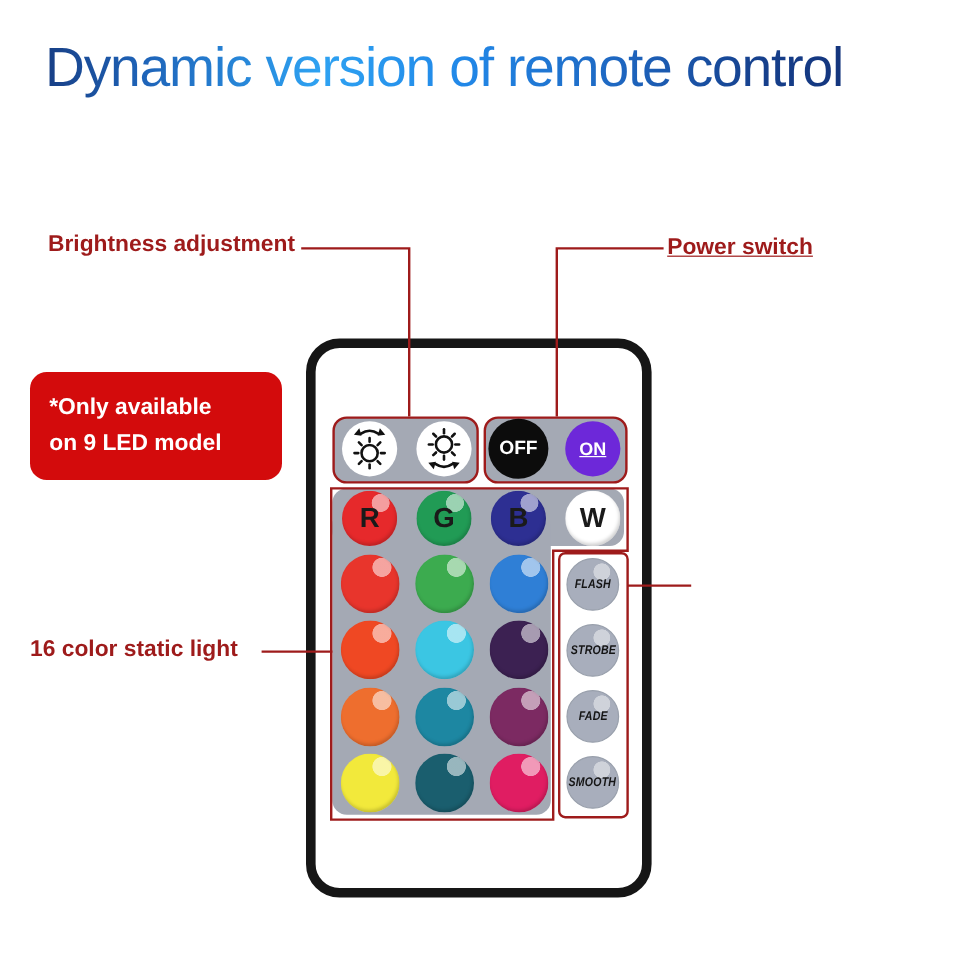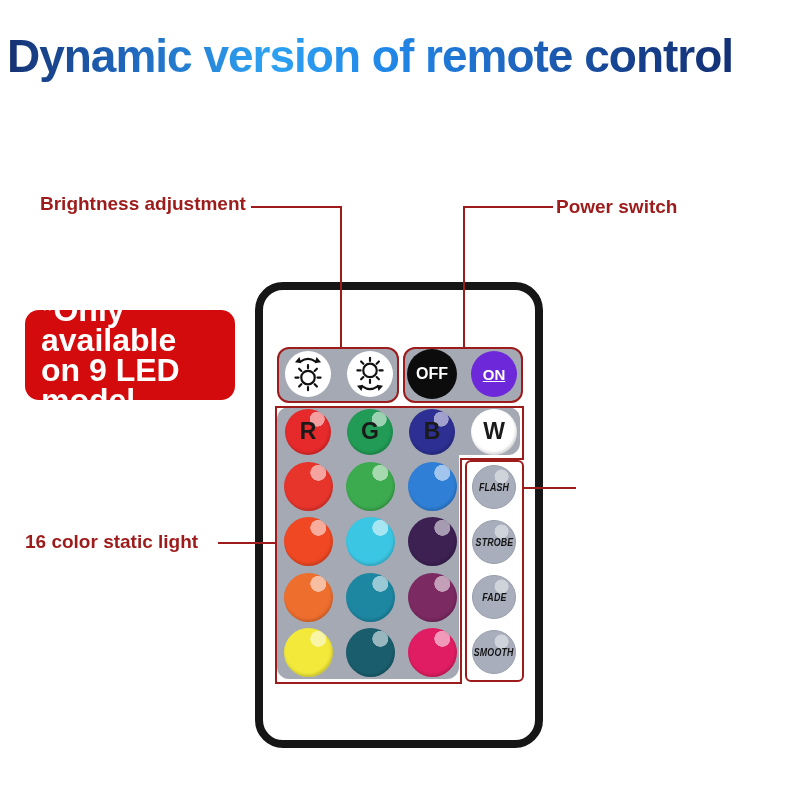--- a/index.html
+++ b/index.html
@@ -3,38 +3,38 @@
 <meta charset="utf-8">
 <style>
   html,body { margin:0; padding:0; background:#ffffff; }
   #stage {
     position:relative; width:800px; height:800px; background:#ffffff;
     font-family:"Liberation Sans", sans-serif; overflow:hidden;
   }
   
   .title {
     position:absolute; left:0; top:30px; width:740px; text-align:center;
-    font-size:46px; font-weight:bold; letter-spacing:-1px; line-height:52px;
+    font-size:46px; font-weight:normal; letter-spacing:-1px; line-height:52px;
     background:linear-gradient(90deg,#152E6E 0%,#1E63B8 16%,#2EA2F2 36%,#2188E8 52%,#1E66C0 70%,#16418E 85%,#132F74 100%);
     -webkit-background-clip:text; background-clip:text;
     color:transparent; -webkit-text-fill-color:transparent;
   }
   .subtitle {
     position:absolute; left:0; top:97px; width:800px; text-align:center;
     font-size:21px; font-weight:bold; color:#2d2d2d;
   }
   
   .callout {
     position:absolute; font-size:19px; font-weight:bold; color:#9E1B1B; white-space:nowrap;
   }
   
   .note-box {
     position:absolute; left:25px; top:310px; width:210px; height:90px;
     background:#D30B0C; border-radius:14px; color:#ffffff;
-    font-size:32px; font-weight:bold; line-height:30px;
+    font-size:19px; font-weight:bold; line-height:30px;
     display:flex; flex-direction:column; justify-content:center; padding-left:16px; box-sizing:border-box;
   }
   
   .remote {
     position:absolute; left:255px; top:282px; width:288px; height:466px;
     background:#ffffff; border:8px solid #161616; border-radius:28px; box-sizing:border-box;
   }
   .panel {
     position:absolute; background:#A4A9B4; box-sizing:border-box;
   }
@@ -80,21 +80,21 @@
   .z20 { z-index:20; }
 </style>
 </head>
 <body>
 
 <div id="stage">
 
   <div class="title">Dynamic version of remote control</div>
 
   <div class="callout" style="left:40px; top:193px;">Brightness adjustment</div>
-  <div class="callout" style="left:556px; top:196px;">Power switch</div>
+  <div class="callout" style="left:556px; top:196px;text-decoration:underline;">Power switch</div>
   <div class="callout" style="left:25px; top:531px;">16 color static light</div>
 
   <div class="note-box">
     <span>*Only available</span>
     <span>on 9 LED model</span>
   </div>
 
   <div class="remote"></div>
 
   <div class="panel bordered" id="panel-brightness"></div>

